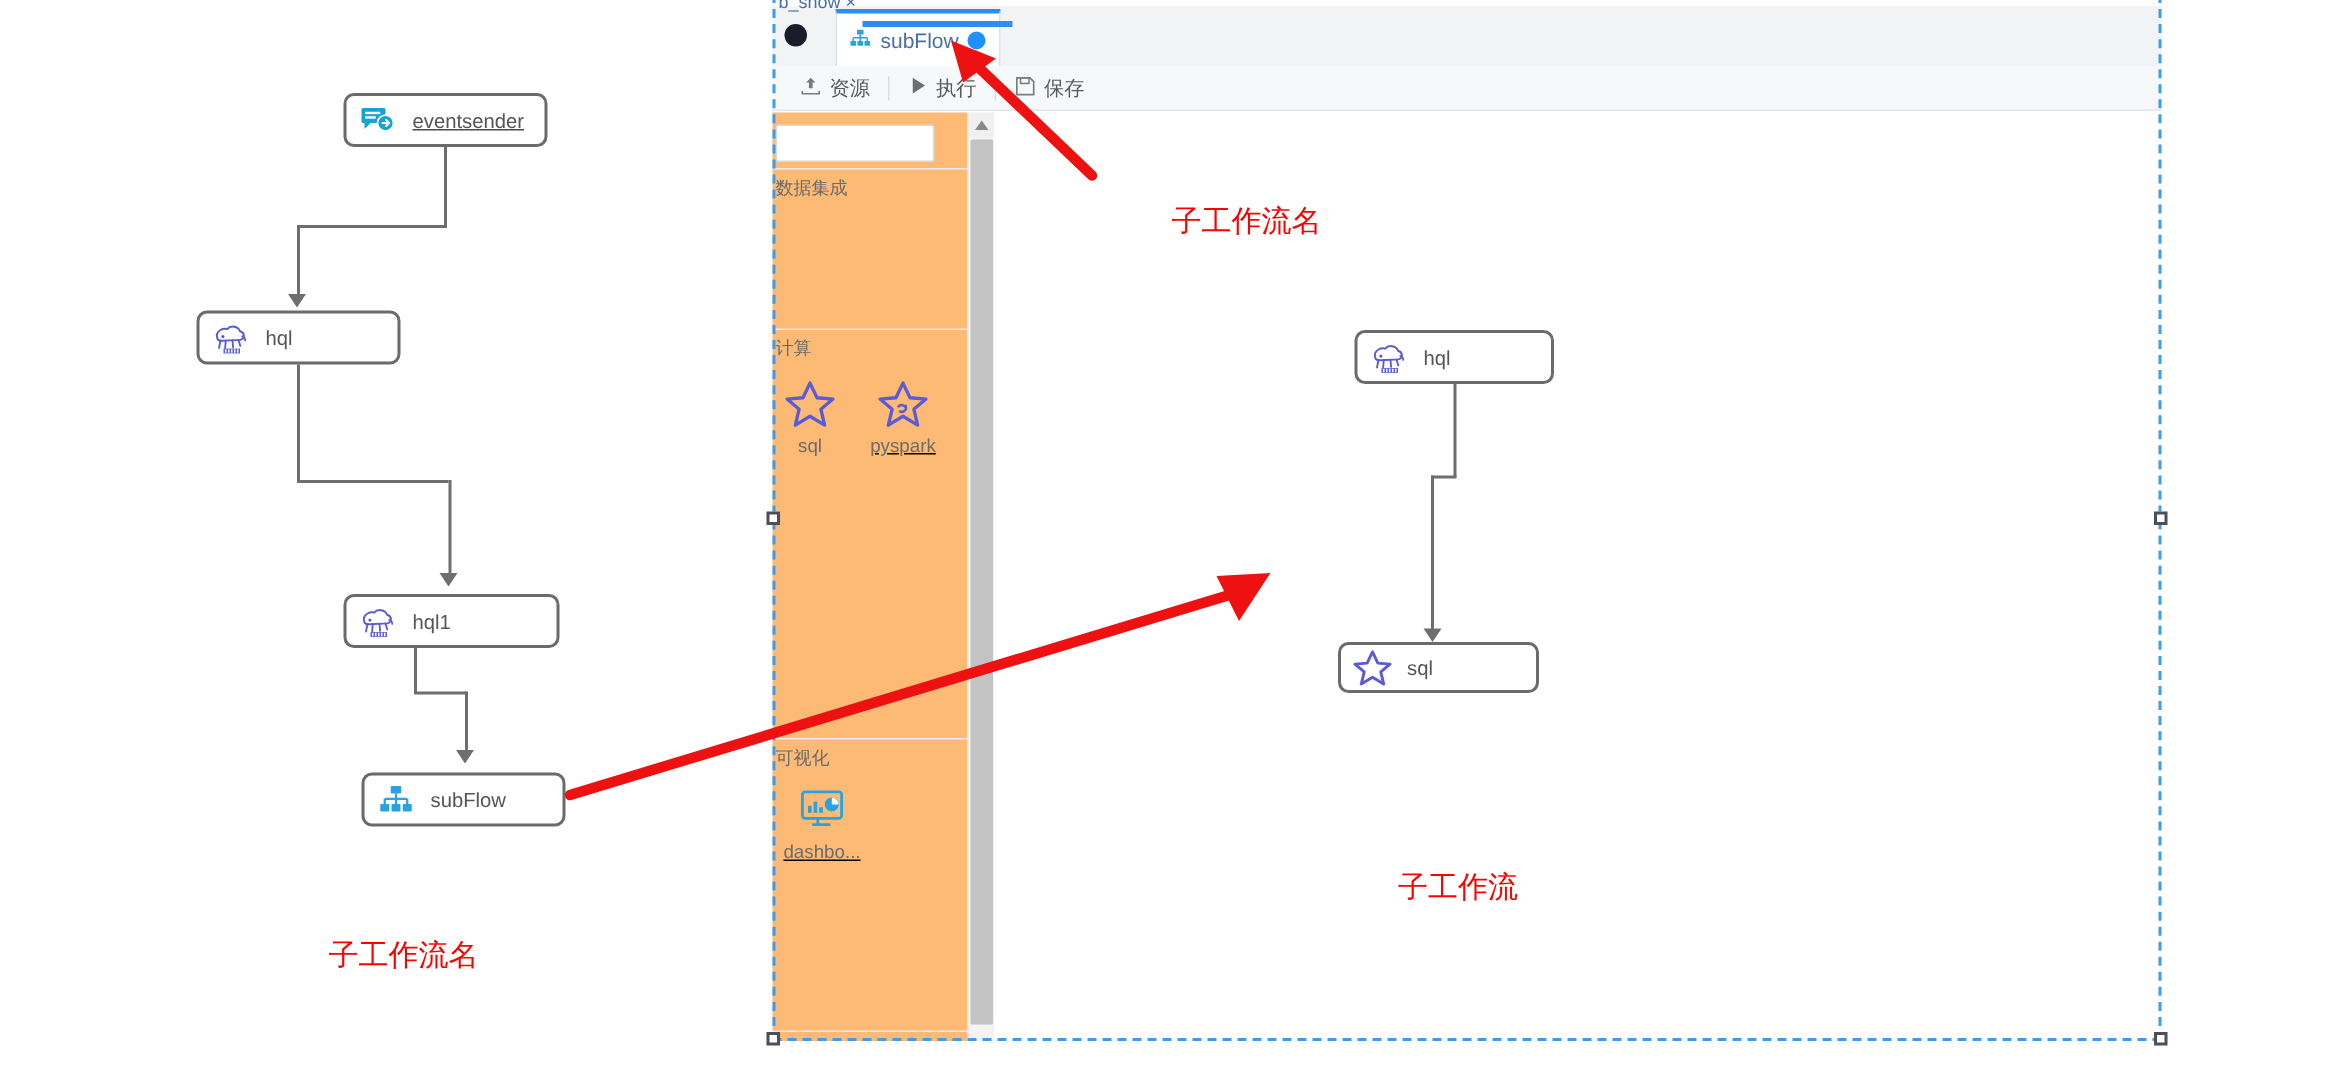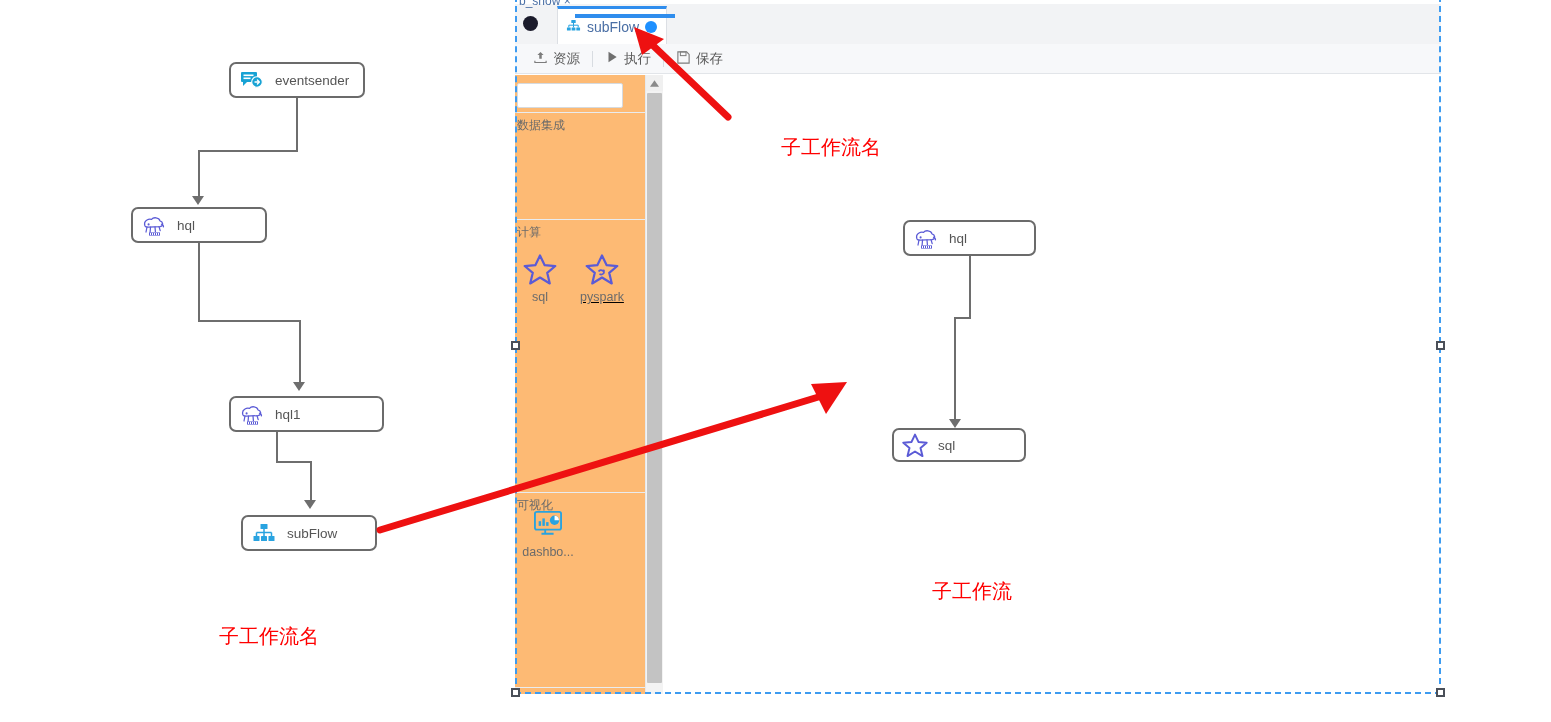--- a/index.html
+++ b/index.html
@@ -191,21 +191,21 @@
     <div class="edge v" style="left:198px;top:243px;height:78px;"></div>
     <div class="edge h" style="left:198px;top:320px;width:101px;"></div>
     <div class="edge v" style="left:299px;top:320px;height:63px;"></div>
     <div class="arrowhead" style="left:293px;top:382px;"></div>
 
     <div class="edge v" style="left:276px;top:432px;height:30px;"></div>
     <div class="edge h" style="left:276px;top:461px;width:35px;"></div>
     <div class="edge v" style="left:310px;top:461px;height:40px;"></div>
     <div class="arrowhead" style="left:304px;top:500px;"></div>
 
-    <div class="node" style="left:229px;top:62px;width:136px;height:36px;">
+    <div class="node" style="left:229px;top:62px;width:136px;height:36px;text-decoration:underline;">
       <span class="nicon">
         <svg width="24" height="24" viewBox="0 0 24 24">
           <path d="M2 4 h14 a1 1 0 0 1 1 1 v8 a1 1 0 0 1 -1 1 H7 l-4 4 v-4 H2 a1 1 0 0 1 -1 -1 V5 a1 1 0 0 1 1 -1 z" fill="#17a2d4"></path>
           <rect x="3.5" y="6.5" width="10" height="1.6" fill="#fff"></rect>
           <rect x="3.5" y="9.5" width="7" height="1.6" fill="#fff"></rect>
           <circle cx="17" cy="14" r="5.3" fill="#17a2d4" stroke="#fff" stroke-width="1.1"></circle>
           <path d="M15 14 h4 M17.4 12 l2 2 -2 2" stroke="#fff" stroke-width="1.3" fill="none" stroke-linecap="round" stroke-linejoin="round"></path>
         </svg>
       </span>
       <span class="nlabel">eventsender</span>
@@ -222,21 +222,21 @@
           <rect x="9" y="19.9" width="1" height="2.2" fill="#fff"></rect>
           <rect x="11" y="19.9" width="1" height="2.2" fill="#fff"></rect>
           <rect x="13" y="19.9" width="1" height="2.2" fill="#fff"></rect>
           <rect x="15" y="19.9" width="1" height="2.2" fill="#fff"></rect>
           <rect x="17" y="19.9" width="1" height="2.2" fill="#fff"></rect>
         </svg>
       </span>
       <span class="nlabel">hql</span>
     </div>
 
-    <div class="node" style="left:229px;top:396px;width:155px;height:36px;">
+    <div class="node" style="left:229px;top:396px;width:144px;height:36px;">
       <span class="nicon">
         <svg width="26" height="24" viewBox="0 0 26 24">
           <path d="M4 13 q-1.5 -4 2 -6 q2 -1.2 4.5 -0.6 q1.6 -2 4.5 -1.6 q3.2 .4 4 3 q2.4 .6 2.6 2.8 q.2 2.4 -2.4 3 l-12 .6 q-2.6 .1 -3.2 -1.2z" fill="#ffffff" stroke="#5b5bd6" stroke-width="1.3" stroke-linejoin="round"></path>
           <circle cx="7.6" cy="11.4" r="1.05" fill="#5b5bd6"></circle>
           <path d="M6 14 l-1 5 M9.5 14.2 l-.4 5 M14 14 l.4 4.6 M18 13.6 l1.2 4" stroke="#5b5bd6" stroke-width="1.25" fill="none" stroke-linecap="round"></path>
           <path d="M20 11 q3 1 2.4 3.4" stroke="#5b5bd6" stroke-width="1.2" fill="none"></path>
           <rect x="8" y="19.4" width="11" height="3.2" fill="#5b5bd6"></rect>
           <rect x="9" y="19.9" width="1" height="2.2" fill="#fff"></rect>
           <rect x="11" y="19.9" width="1" height="2.2" fill="#fff"></rect>
           <rect x="13" y="19.9" width="1" height="2.2" fill="#fff"></rect>
@@ -340,21 +340,21 @@
               <circle cx="22" cy="22" r="1.3" fill="#5b5bd6"></circle>
             </svg>
           </div>
           <div class="pi-lbl">pyspark</div>
         </div>
       </div>
 
 
       <div class="palsec" style="top:417px;height:102px;">
         <div class="palsec-title">可视化</div>
-        <div class="palitem" style="left:-3px;top:12px;width:72px;">
+        <div class="palitem" style="left:-3px;top:28px;width:72px;text-decoration:underline;">
           <div class="pi-ico">
             <svg width="30" height="28" viewBox="0 0 32 30">
               <rect x="2" y="2" width="28" height="19" rx="2" fill="none" stroke="#29a3e0" stroke-width="2"></rect>
               <rect x="6" y="12" width="2.6" height="5" fill="#29a3e0"></rect>
               <rect x="10" y="9" width="2.6" height="8" fill="#29a3e0"></rect>
               <rect x="14" y="13" width="2.6" height="4" fill="#29a3e0"></rect>
               <circle cx="23" cy="11" r="5" fill="#29a3e0"></circle>
               <path d="M23 6.2 A4.8 4.8 0 0 1 27.8 11 L23 11 z" fill="#fff"></path>
               <path d="M13 21 v4 M9 25.5 h13" stroke="#29a3e0" stroke-width="2"></path>
             </svg>

